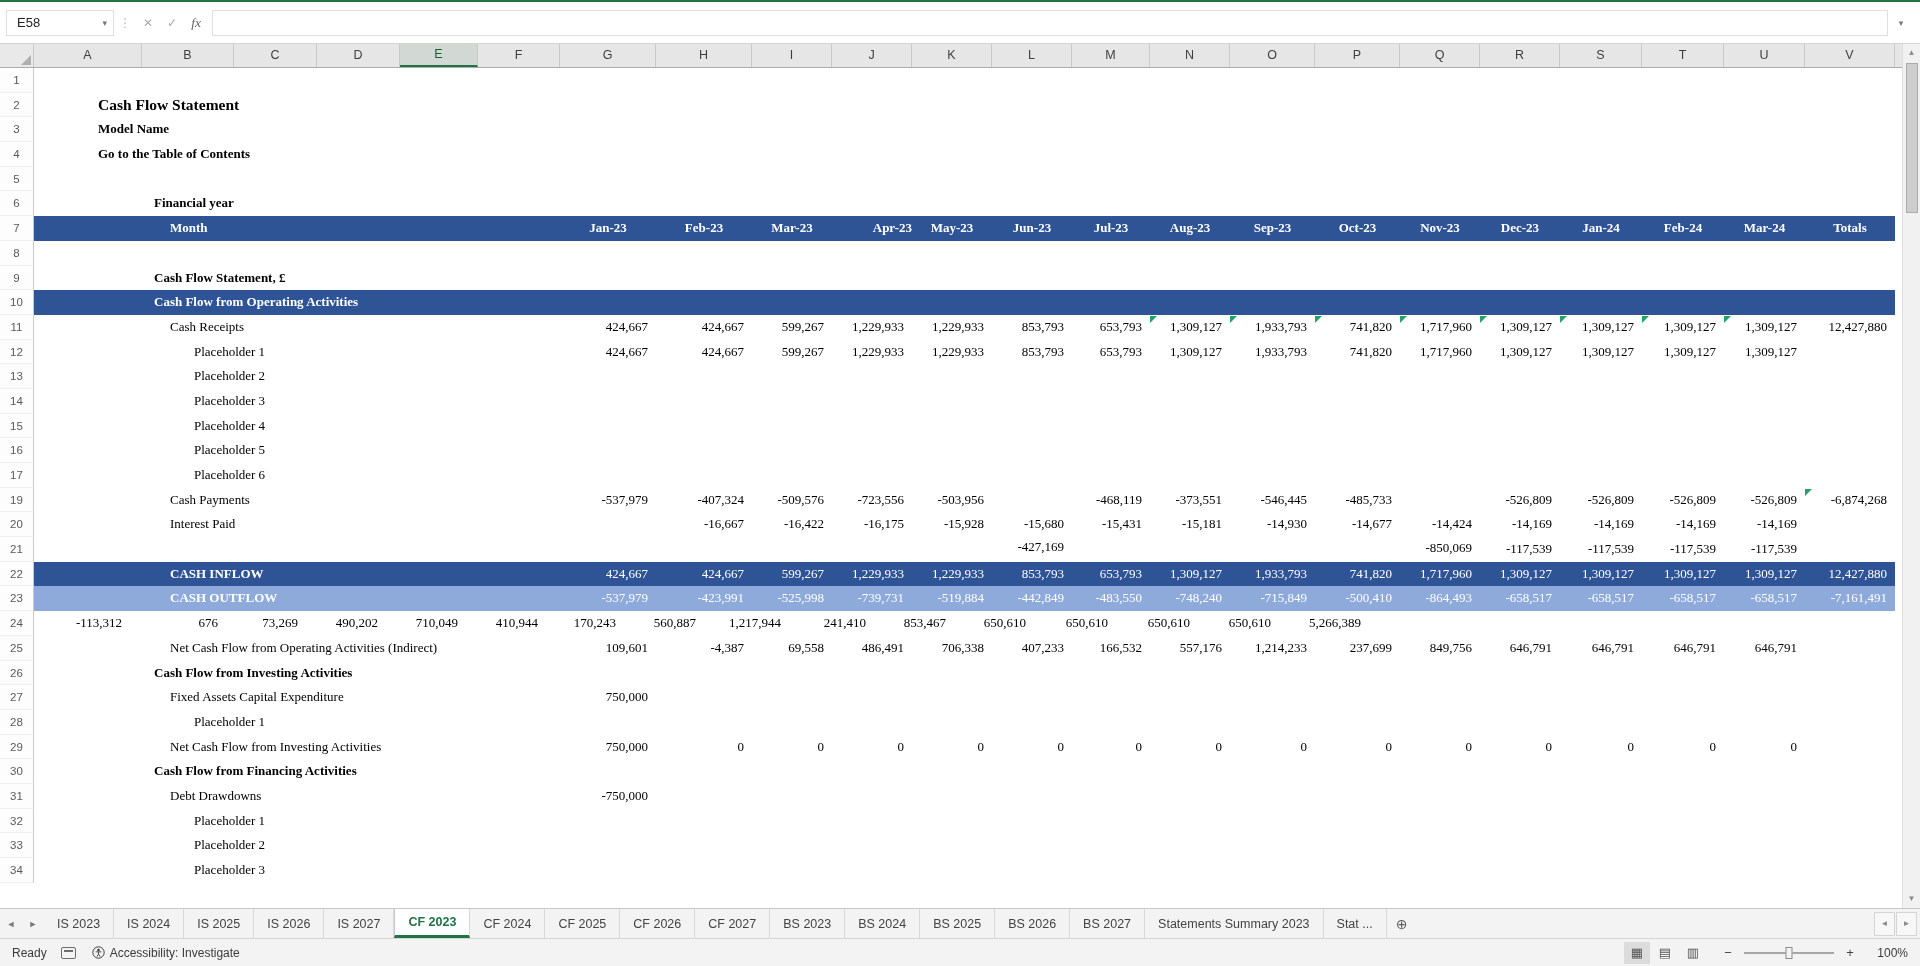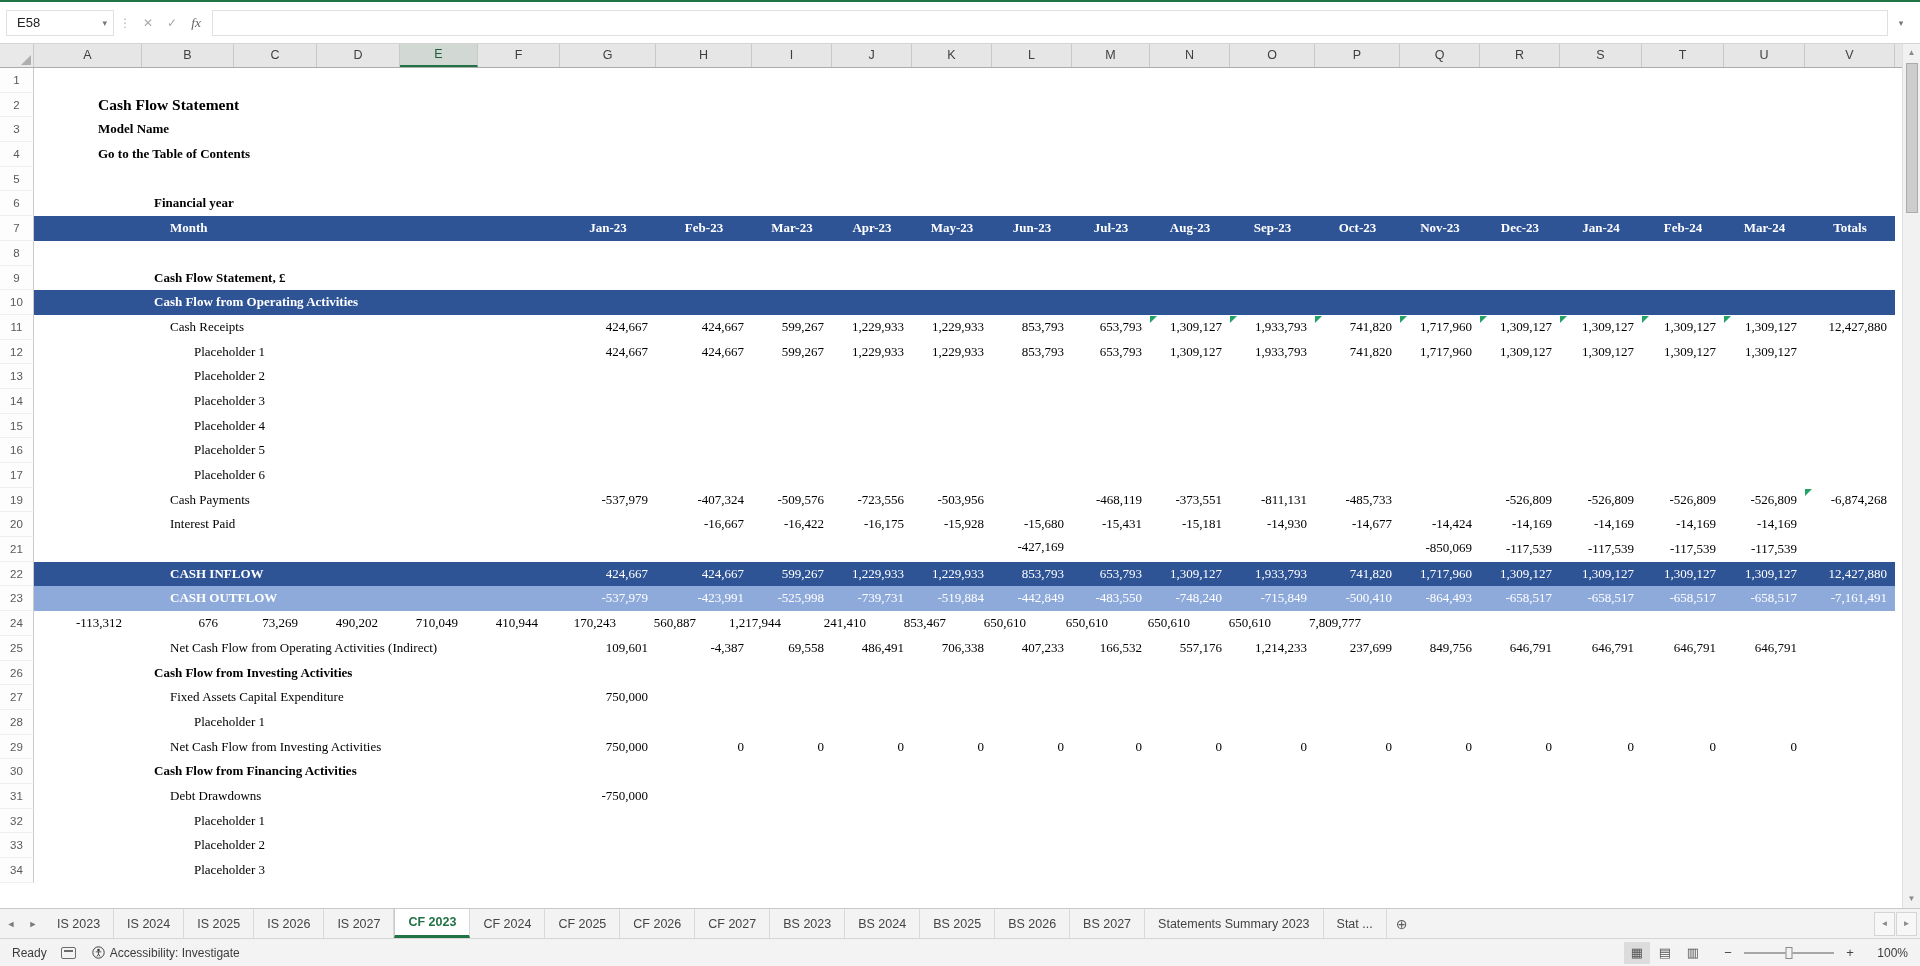--- a/index.html
+++ b/index.html
@@ -183,21 +183,21 @@
               <div class="lab" style="width: 526px; padding-left: 120px;">Financial year</div>
             </div>
           </div>
           <div class="row month">
             <div class="rn">7</div>
             <div class="rc" style="width: 1861px;">
               <div class="lab" style="width: 526px; padding-left: 136px;">Month</div>
               <div class="cell mon" style="width: 96px;">Jan-23</div>
               <div class="cell mon" style="width: 96px;">Feb-23</div>
               <div class="cell mon" style="width: 80px;">Mar-23</div>
-              <div class="cell mon" style="width: 80px;">Apr-23</div>
+              <div class="cell mon" style="width: 80px; text-align: right;">Apr-23</div>
               <div class="cell mon" style="width: 80px;">May-23</div>
               <div class="cell mon" style="width: 80px;">Jun-23</div>
               <div class="cell mon" style="width: 78px;">Jul-23</div>
               <div class="cell mon" style="width: 80px;">Aug-23</div>
               <div class="cell mon" style="width: 85px;">Sep-23</div>
               <div class="cell mon" style="width: 85px;">Oct-23</div>
               <div class="cell mon" style="width: 80px;">Nov-23</div>
               <div class="cell mon" style="width: 80px;">Dec-23</div>
               <div class="cell mon" style="width: 82px;">Jan-24</div>
               <div class="cell mon" style="width: 82px;">Feb-24</div>
@@ -302,21 +302,21 @@
             <div class="rc" style="width: 1861px;">
               <div class="lab" style="width: 526px; padding-left: 136px;">Cash Payments</div>
               <div class="cell" style="width: 96px;">-537,979</div>
               <div class="cell" style="width: 96px;">-407,324</div>
               <div class="cell" style="width: 80px;">-509,576</div>
               <div class="cell" style="width: 80px;">-723,556</div>
               <div class="cell" style="width: 80px;">-503,956</div>
               <div class="cell" style="width: 80px; margin-top: 47px;">-427,169</div>
               <div class="cell" style="width: 78px;">-468,119</div>
               <div class="cell" style="width: 80px;">-373,551</div>
-              <div class="cell" style="width: 85px;">-811,131</div>
+              <div class="cell" style="width: 85px;">-546,445</div>
               <div class="cell" style="width: 85px;">-485,733</div>
               <div class="cell" style="width: 80px; margin-top: 48px;">-850,069</div>
               <div class="cell" style="width: 80px;">-526,809</div>
               <div class="cell" style="width: 82px;">-526,809</div>
               <div class="cell" style="width: 82px;">-526,809</div>
               <div class="cell" style="width: 81px;">-526,809</div>
               <div class="cell" style="width: 90px;">-6,874,268<span class="mk"></span></div>
             </div>
           </div>
           <div class="row">
@@ -418,21 +418,21 @@
               <div class="cell" style="width: 80px;">410,944</div>
               <div class="cell" style="width: 78px;">170,243</div>
               <div class="cell" style="width: 80px;">560,887</div>
               <div class="cell" style="width: 85px;">1,217,944</div>
               <div class="cell" style="width: 85px;">241,410</div>
               <div class="cell" style="width: 80px;">853,467</div>
               <div class="cell" style="width: 80px;">650,610</div>
               <div class="cell" style="width: 82px;">650,610</div>
               <div class="cell" style="width: 82px;">650,610</div>
               <div class="cell" style="width: 81px;">650,610</div>
-              <div class="cell" style="width: 90px;">7,809,777</div>
+              <div class="cell" style="width: 90px;">5,266,389</div>
             </div>
           </div>
           <div class="row">
             <div class="rn">25</div>
             <div class="rc" style="width: 1861px;">
               <div class="lab" style="width: 526px; padding-left: 136px;">Net Cash Flow from Operating Activities (Indirect)</div>
               <div class="cell" style="width: 96px;">109,601</div>
               <div class="cell" style="width: 96px;">-4,387</div>
               <div class="cell" style="width: 80px;">69,558</div>
               <div class="cell" style="width: 80px;">486,491</div>

